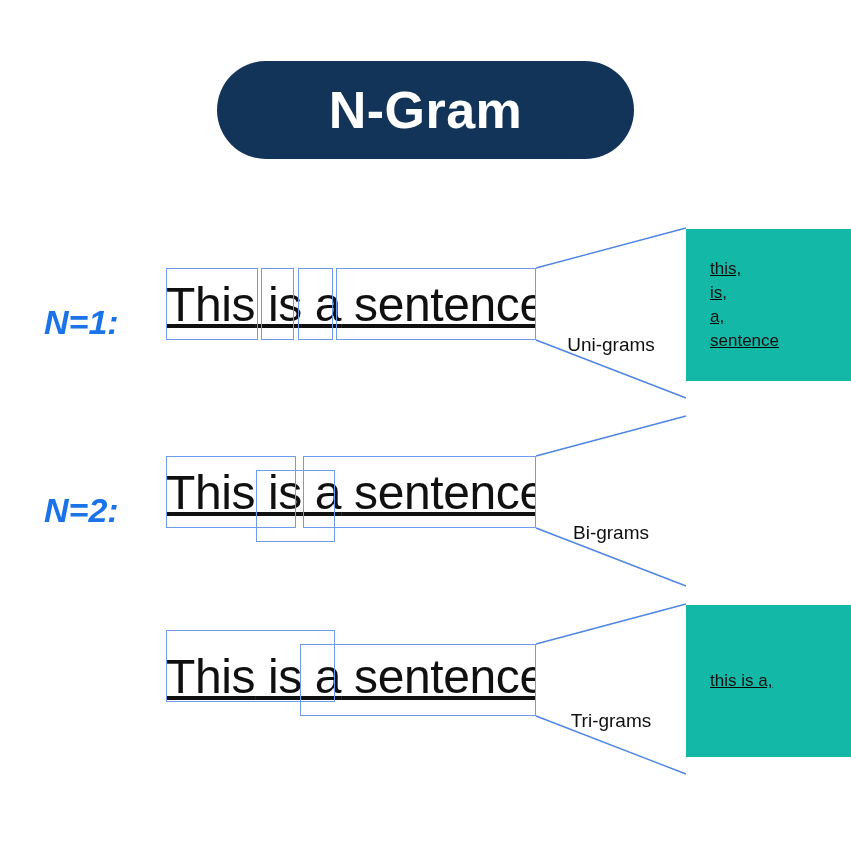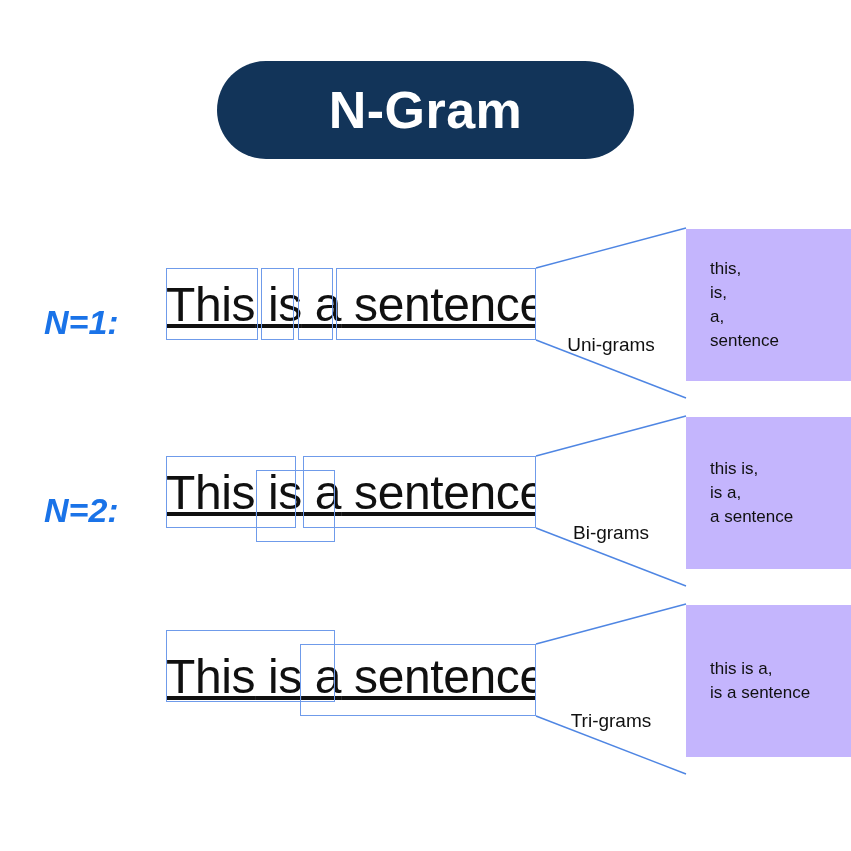--- a/index.html
+++ b/index.html
@@ -107,25 +107,26 @@
     font-size: 19px;
     line-height: 1;
     margin-top: 35px;
   }
 
   
   .out-panel {
     position: absolute;
     left: 686px;
     width: 165px;
-    background: #c4b5fd;
+    background: #14b8a6;
     box-sizing: border-box;
     display: flex;
     flex-direction: column;
     justify-content: center;
+    text-decoration: underline;
   }
   .out-panel .out-line {
     color: #101010;
     font-size: 17px;
     line-height: 24px;
     padding-left: 24px;
     white-space: pre;
   }
 </style>
 </head>
@@ -181,25 +182,20 @@
 
     <div class="funnel" style="top:8px; height:170px;">
       <svg width="150" height="170" viewBox="0 0 150 170">
         <path d="M 0 40 L 150 0 L 150 170 L 0 112 Z" fill="#ffffff" stroke="none"></path>
         <line x1="0" y1="40" x2="150" y2="0" stroke="#4f86e3" stroke-width="1.4"></line>
         <line x1="0" y1="112" x2="150" y2="170" stroke="#4f86e3" stroke-width="1.4"></line>
       </svg>
     </div>
     <div class="funnel-label" style="top:80px;">Bi-grams</div>
 
-    <div class="out-panel" style="top:9px; height:152px;">
-      <div class="out-line">this is,</div>
-      <div class="out-line">is a,</div>
-      <div class="out-line">a sentence</div>
-    </div>
   </div>
 
   <div class="row" style="top:588px;">
 
 
     <div class="sentence" style="top:52px;">
       <span class="w">This</span><span class="w"> is</span><span class="w"> a</span><span class="w"> sentence</span>
     </div>
 
     <div class="tok-box" style="left:166px; top:42px; width:169px; height:72px;"></div>
@@ -209,17 +205,16 @@
       <svg width="150" height="170" viewBox="0 0 150 170">
         <path d="M 0 40 L 150 0 L 150 170 L 0 112 Z" fill="#ffffff" stroke="none"></path>
         <line x1="0" y1="40" x2="150" y2="0" stroke="#4f86e3" stroke-width="1.4"></line>
         <line x1="0" y1="112" x2="150" y2="170" stroke="#4f86e3" stroke-width="1.4"></line>
       </svg>
     </div>
     <div class="funnel-label" style="top:88px;">Tri-grams</div>
 
     <div class="out-panel" style="top:17px; height:152px;">
       <div class="out-line">this is a,</div>
-      <div class="out-line">is a sentence</div>
     </div>
   </div>
 
 </div>
 
 </body></html>

